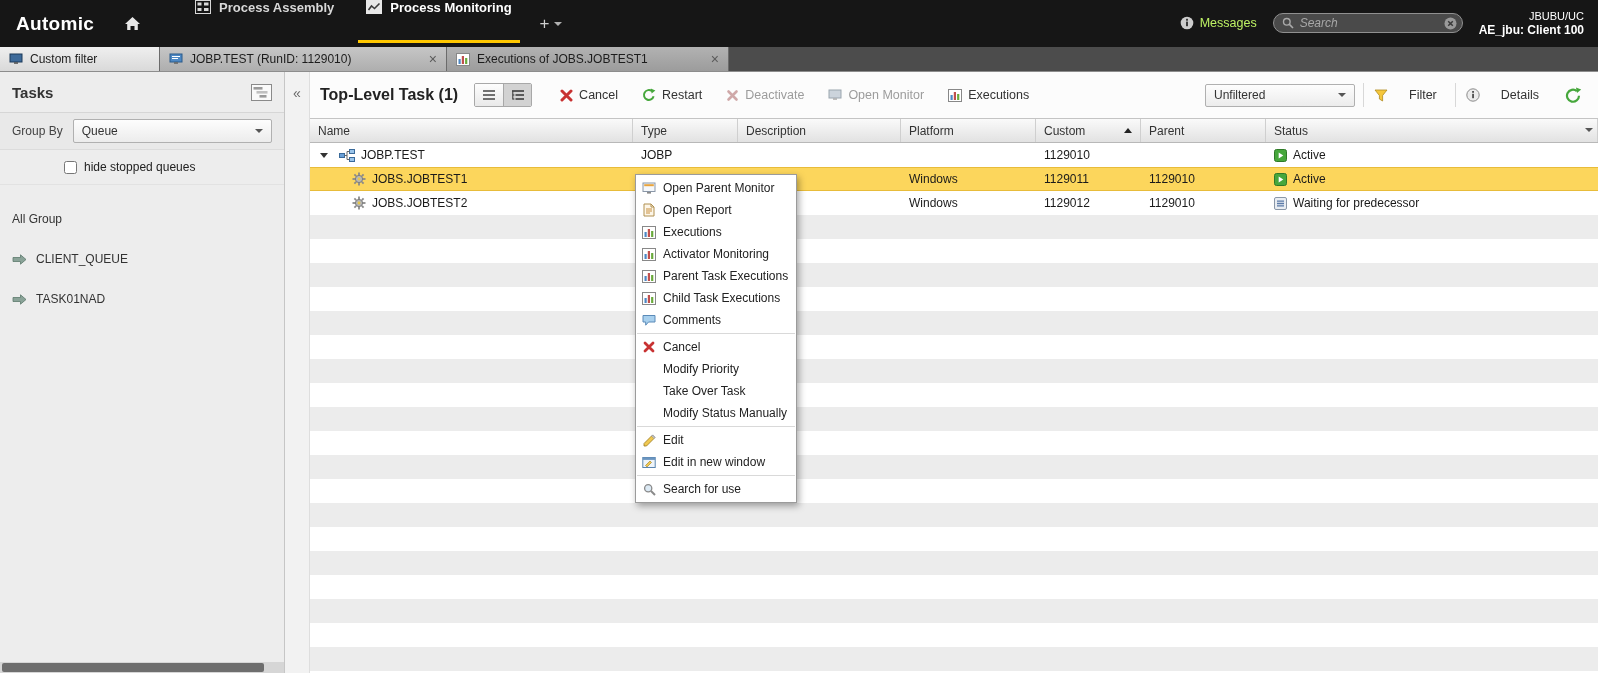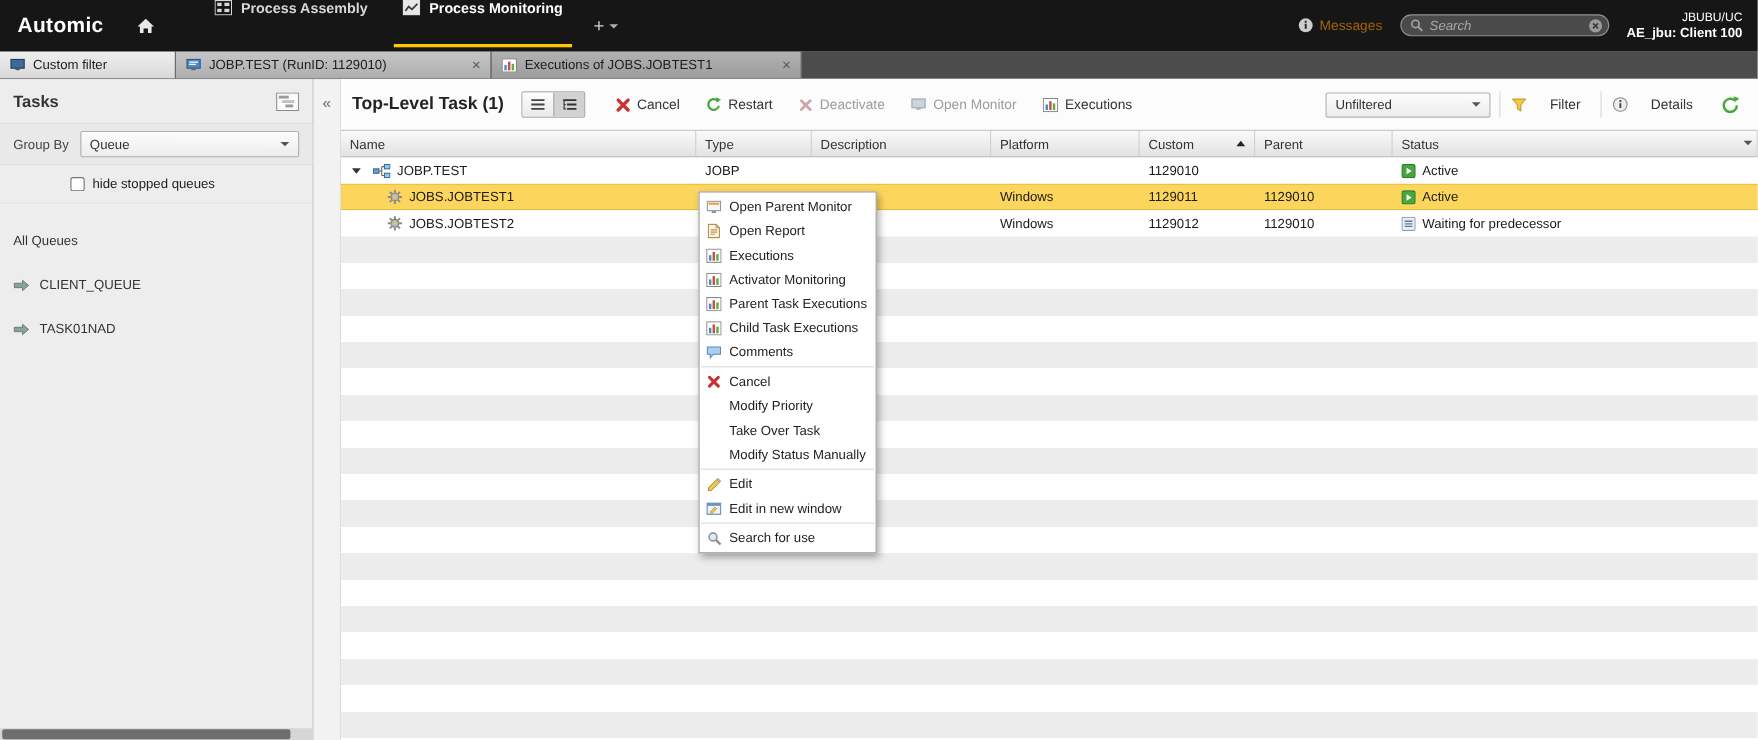--- a/index.html
+++ b/index.html
@@ -10,21 +10,21 @@
   
   .topbar { height: 47px; background: #161616; display: flex; align-items: center; color: #eee; flex: 0 0 47px; }
   .brand { font-size: 19px; font-weight: bold; color: #fff; padding: 0 18px 0 16px; letter-spacing: .3px; }
   .icon-btn { display: flex; align-items: center; justify-content: center; padding: 0 12px; height: 100%; }
   .persp-nav { display: flex; height: 100%; margin-left: 26px; }
   .persp { position: relative; display: flex; gap: 8px; padding: 0 16px; font-size: 13px; font-weight: bold; color: #d8d8d8; }
   .persp.active { color: #fff; }
   .persp.active::after { content: ""; position: absolute; left: 8px; right: 8px; bottom: 4px; height: 3px; background: #ffc700; }
   .add-tab { display: flex; align-items: center; gap: 4px; padding: 0 12px; color: #cfcfcf; font-size: 17px; }
   .topbar-right { margin-left: auto; display: flex; align-items: center; gap: 16px; padding-right: 14px; }
-  .messages { display: flex; align-items: center; gap: 6px; font-size: 12.5px; color: #a16207; }
+  .messages { display: flex; align-items: center; gap: 6px; font-size: 12.5px; color: #bef264; }
   .search-box { width: 190px; height: 20px; background: #4a4a4a; border: 1px solid #909090; border-radius: 10px; display: flex; align-items: center; gap: 6px; padding: 0 5px 0 8px; }
   .search-box input { flex: 1; min-width: 0; background: transparent; border: none; outline: none; color: #ddd; font-size: 12px; font-style: italic; font-family: inherit; }
   .search-box input::placeholder { color: #a8a8a8; font-style: italic; }
   .user-block { text-align: right; line-height: 1.3; color: #fff; font-size: 11px; }
   .user-block .line2 { font-weight: bold; font-size: 12px; }
 
   
   .tabstrip { height: 25px; background: #4c4c4c; display: flex; align-items: flex-end; border-bottom: 1px solid #8d8d8d; flex: 0 0 25px; }
   .tab { height: 24px; display: flex; align-items: center; gap: 7px; padding: 0 9px; font-size: 12px; color: #1c1c1c; border-right: 1px solid #6b6b6b; }
   .tab .tab-label { white-space: nowrap; }
@@ -222,21 +222,21 @@
           <span>Queue</span>
           <span class="tri-down"></span>
         </div>
       </div>
       <div class="checkbox-row">
         <input type="checkbox" style="">
         <span>hide stopped queues</span>
       </div>
       <div class="queue-list">
         <div class="queue-item">
-          <span>All Queues</span>
+          <span>All Group</span>
         </div>
         <div class="queue-item">
           <span>
             <svg width="15" height="13" viewBox="0 0 15 13">
                 <path d="M1 4.5 h7.5 V1.8 L14 6.5 L8.5 11.2 V8.5 H1 Z" fill="#8aa398" stroke="#5d7a6c" stroke-width="0.8"></path>
               </svg>
           </span>
           <span>CLIENT_QUEUE</span>
         </div>
         <div class="queue-item">

